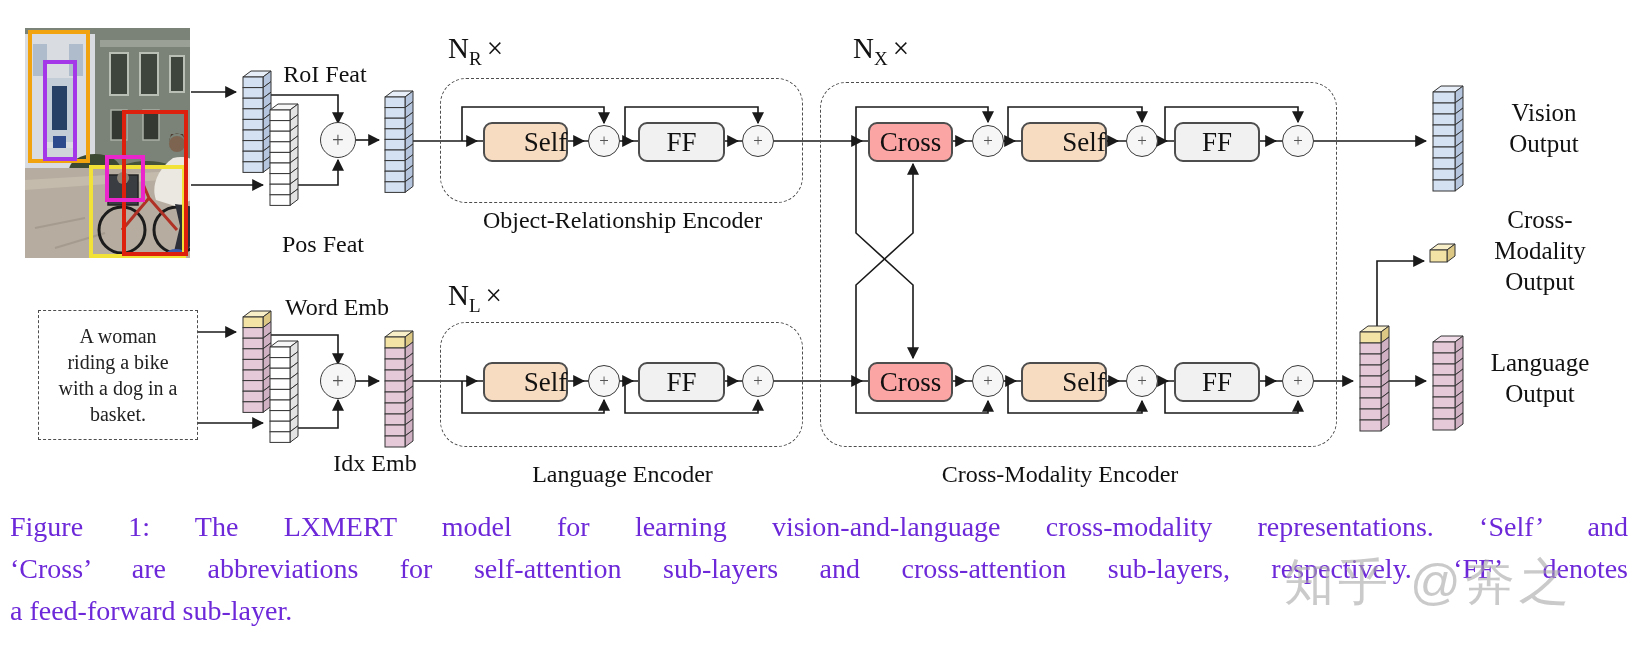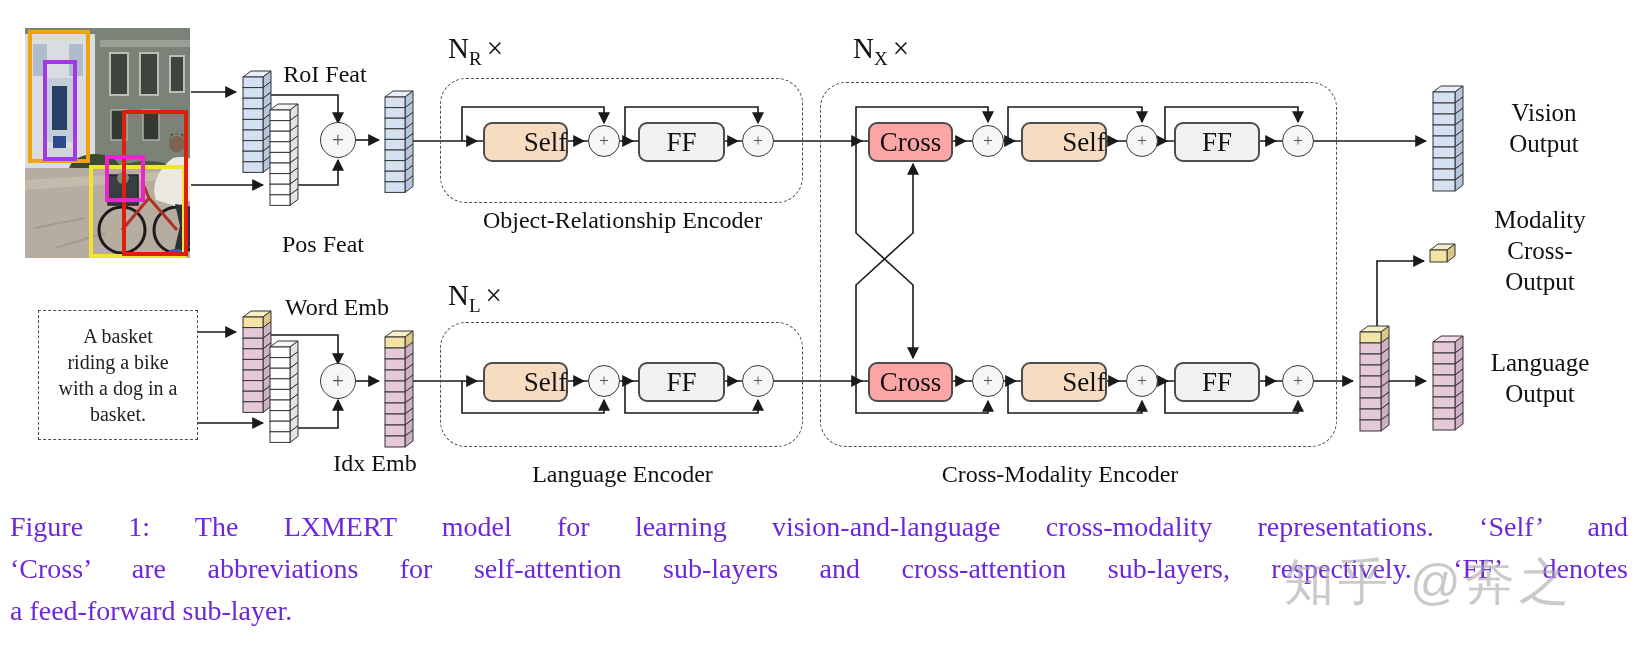--- a/index.html
+++ b/index.html
@@ -330,21 +330,21 @@
       <ellipse cx="151" cy="225" rx="9" ry="4" fill="#3d59a9"></ellipse>
     </svg>
     <div class="bbox" style="left:3px;top:2px;width:62px;height:133px;border-width:4px;border-color:#f0a30e;"></div>
     <div class="bbox" style="left:18px;top:32px;width:34px;height:101px;border-width:4px;border-color:#a438e8;"></div>
     <div class="bbox" style="left:64px;top:137px;width:97px;height:93px;border-width:4px;border-color:#f2e136;"></div>
     <div class="bbox" style="left:97px;top:82px;width:66px;height:146px;border-width:4px;border-color:#dd1f0e;"></div>
     <div class="bbox" style="left:80px;top:127px;width:40px;height:47px;border-width:4px;border-color:#ea25cc;"></div>
   </div>
 
   <div class="sentence-box">
-    <div>A basket</div>
+    <div>A woman</div>
     <div>riding a bike</div>
     <div>with a dog in a</div>
     <div>basket.</div>
   </div>
 
   <div class="lab" style="left:255px;top:42px;width:140px;margin-top:19px;">RoI Feat</div>
   <div class="lab" style="left:253px;top:200px;width:140px;margin-top:31px;">Pos Feat</div>
   <div class="lab" style="left:262px;top:294px;width:150px;">Word Emb</div>
   <div class="lab" style="left:315px;top:450px;width:120px;">Idx Emb</div>
 
@@ -388,22 +388,22 @@
 
   <div class="enc-title" style="left:430px;top:207px;width:385px;">Object-Relationship Encoder</div>
   <div class="enc-title" style="left:430px;top:461px;width:385px;">Language Encoder</div>
   <div class="enc-title" style="left:845px;top:461px;width:430px;">Cross-Modality Encoder</div>
 
   <div class="out-label" style="left:1478px;top:97px;width:132px;">
     <div>Vision</div>
     <div>Output</div>
   </div>
   <div class="out-label" style="left:1460px;top:204px;width:160px;">
+    <div>Cross-</div>
     <div>Modality</div>
-    <div>Cross-</div>
     <div>Output</div>
   </div>
   <div class="out-label" style="left:1460px;top:347px;width:160px;">
     <div>Language</div>
     <div>Output</div>
   </div>
 
   <div class="caption">
     <div class="jline">Figure 1:  The LXMERT model for learning vision-and-language cross-modality representations.  ‘Self’ and</div>
     <div class="jline">‘Cross’ are abbreviations for self-attention sub-layers and cross-attention sub-layers, respectively. ‘FF’ denotes</div>

